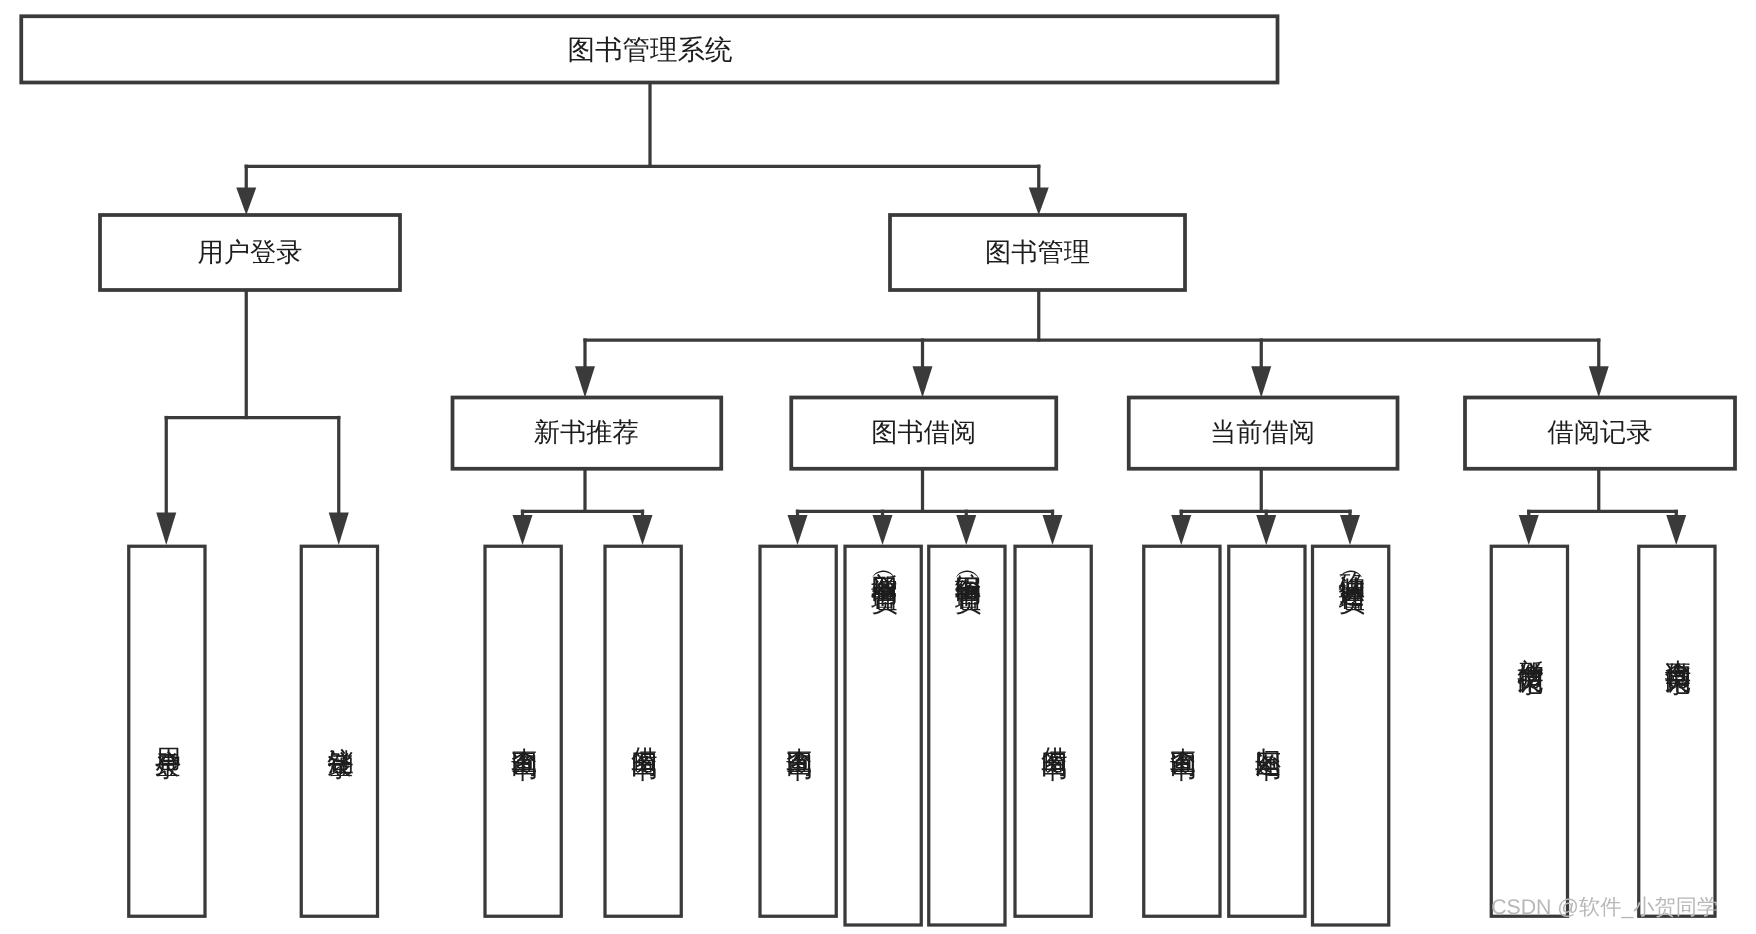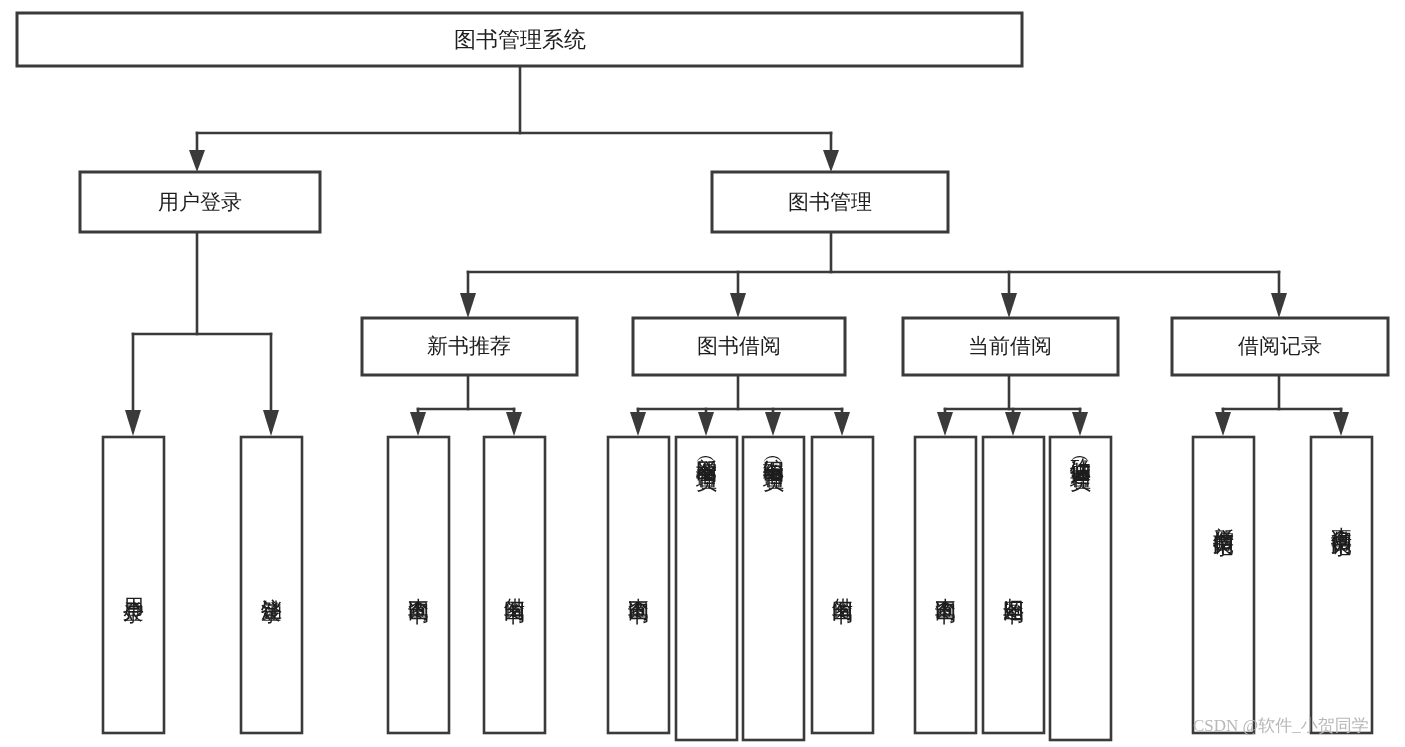--- a/index.html
+++ b/index.html
@@ -59,21 +59,21 @@
     fill: #1d1d1d;
     writing-mode: vertical-rl;
     text-orientation: upright;
     text-anchor: middle;
     letter-spacing: 2px;
   }
   .watermark {
     position: absolute;
     left: 1193px;
     top: 714px;
-    font-family: Liberation Serif, serif;
+    font-family: Liberation Sans, sans-serif;
     font-size: 17px;
     color: #b8b8b8;
     white-space: nowrap;
     pointer-events: none;
   }
 </style>
 </head>
 <body>
 
 <svg id="diagram" viewBox="0 0 1405 747" xmlns="http://www.w3.org/2000/svg">

